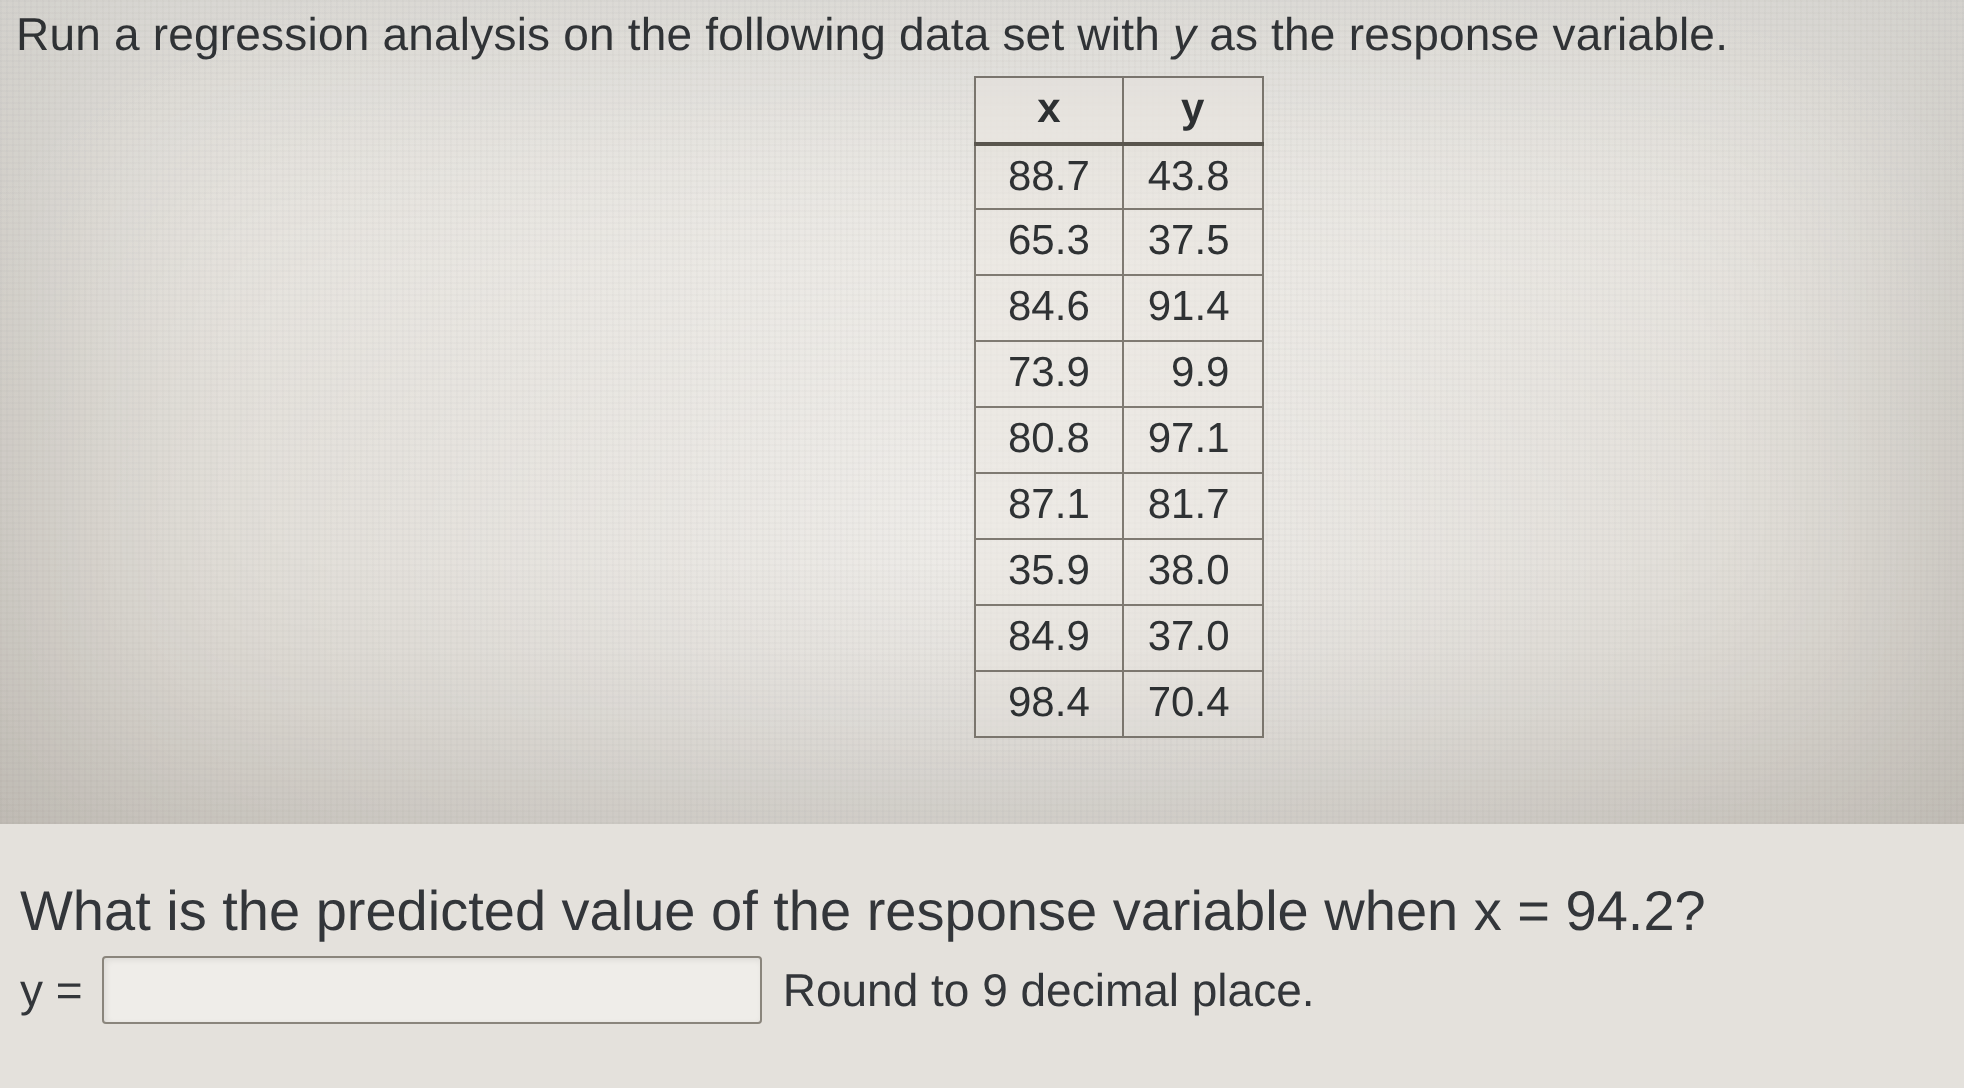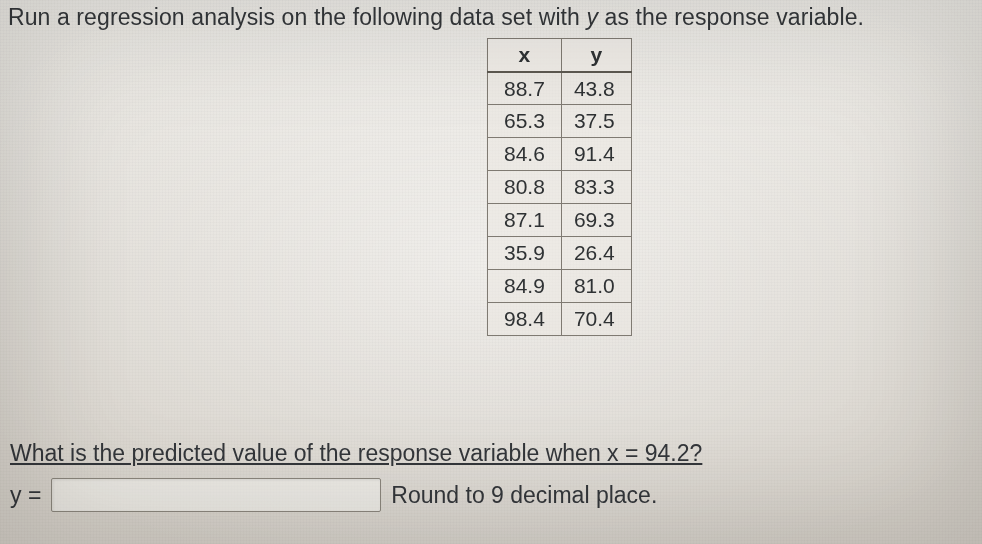--- a/index.html
+++ b/index.html
@@ -9,21 +9,21 @@
     width: 982px;
     height: 544px;
     font-family: "Segoe UI", "Lucida Sans", Arial, sans-serif;
     background: #e4e1dc;
     color: #3a3a3a;
     position: relative;
     overflow: hidden;
   }
   .page {
     width: 982px;
-    height: 544px;
+    height: 412px;
     background:
       radial-gradient(ellipse 700px 400px at 500px 260px, rgba(255,255,255,0.55), rgba(210,205,198,0) 85%),
       linear-gradient(180deg, #ebe9e4 0%, #ddd9d2 50%, #d4cfc7 100%);
     position: relative;
   }
   .noise {
     position: absolute;
     inset: 0;
     background-image:
       repeating-linear-gradient(0deg, rgba(0,0,0,0.015) 0 1px, transparent 1px 3px),
@@ -66,23 +66,22 @@
     border-top: 1px solid #7f7a72;
     border-bottom: 2px solid #5c5850;
     background: rgba(240,237,231,0.6);
   }
   .tbl td.xcol { text-align: center; padding-right: 16px; padding-left: 16px;}
   .tbl td.ycol { text-align: right; padding-right: 16px; }
   .question {
     position: absolute;
     left: 10px;
     top: 440px;
-    font-size: 23px;
+    font-size: 28px;
     color: #33363a;
-    text-decoration: underline;
   }
   .answer-row {
     position: absolute;
     left: 10px;
     top: 478px;
     display: flex;
     align-items: center;
     gap: 10px;
     font-size: 23px;
     color: #33363a;
@@ -123,34 +122,38 @@
         </tr>
       <tr>
           <td class="xcol">65.3</td>
           <td class="ycol">37.5</td>
         </tr>
       <tr>
           <td class="xcol">84.6</td>
           <td class="ycol">91.4</td>
         </tr>
       <tr>
+          <td class="xcol">73.9</td>
+          <td class="ycol">9.9</td>
+        </tr>
+      <tr>
           <td class="xcol">80.8</td>
-          <td class="ycol">83.3</td>
+          <td class="ycol">97.1</td>
         </tr>
       <tr>
           <td class="xcol">87.1</td>
-          <td class="ycol">69.3</td>
+          <td class="ycol">81.7</td>
         </tr>
       <tr>
           <td class="xcol">35.9</td>
-          <td class="ycol">26.4</td>
+          <td class="ycol">38.0</td>
         </tr>
       <tr>
           <td class="xcol">84.9</td>
-          <td class="ycol">81.0</td>
+          <td class="ycol">37.0</td>
         </tr>
       <tr>
           <td class="xcol">98.4</td>
           <td class="ycol">70.4</td>
         </tr>
     </tbody>
   </table>
 
   <div class="question">What is the predicted value of the response variable when x = 94.2?</div>
 

